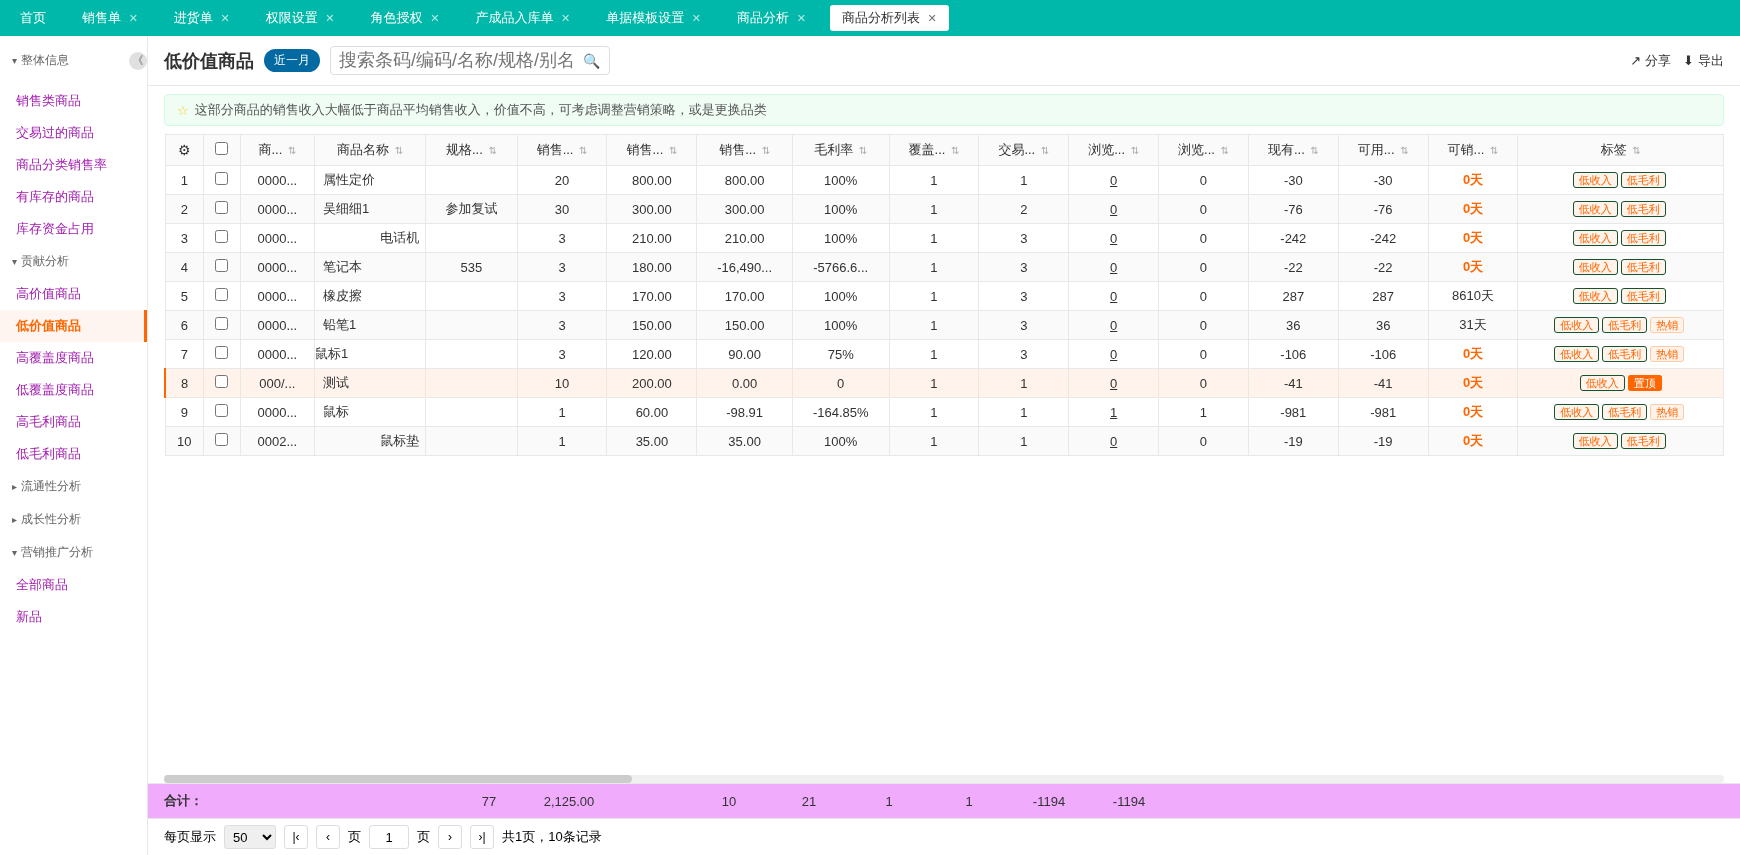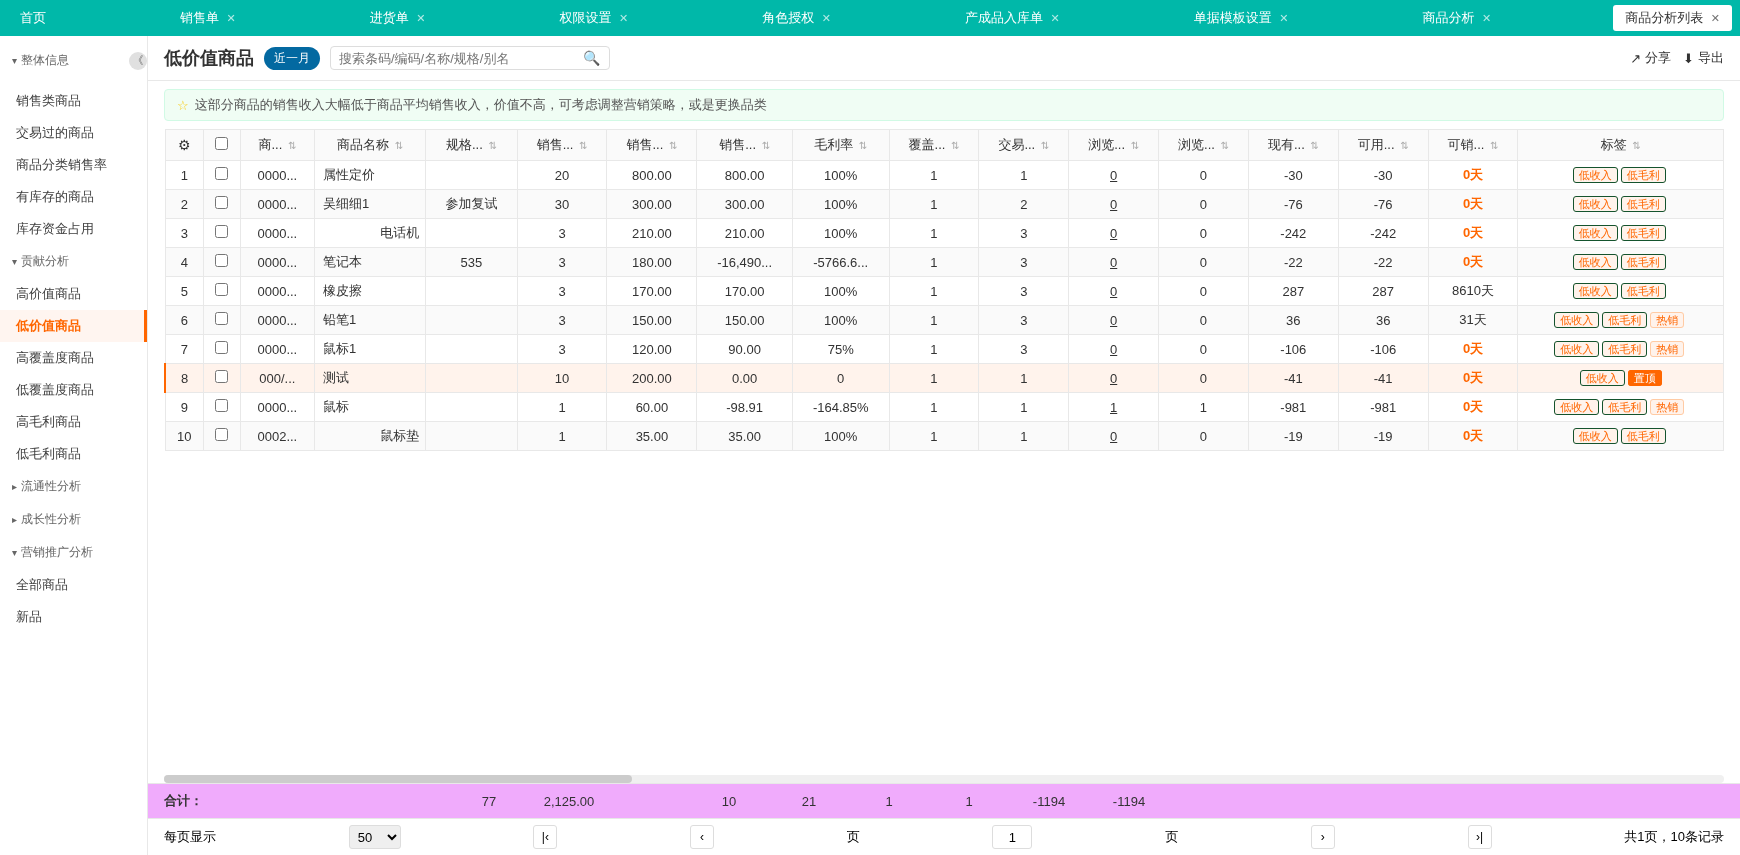--- a/index.html
+++ b/index.html
@@ -6,21 +6,20 @@
     body { background: #f5f5f5; overflow: hidden; }
 
     
     .top-nav {
       background: #00b8a9;
       height: 36px;
       display: flex;
       align-items: center;
       padding: 0 8px;
       gap: 12px;
-      justify-content: space-between;
     }
     .nav-item {
       color: #fff;
       padding: 4px 12px;
       cursor: pointer;
       border-radius: 3px;
       white-space: nowrap;
       font-size: 13px;
     }
     .nav-item.active { background: #fff; color: #333; }
@@ -42,21 +41,21 @@
       color: #666;
       font-size: 12px;
       display: flex;
       align-items: center;
       gap: 4px;
     }
     .sidebar-group-title .chevron { font-size: 10px; }
     .sidebar-item {
       padding: 7px 16px;
       cursor: pointer;
-      color: #404040;
+      color: #a21caf;
       font-size: 13px;
     }
     .sidebar-item.active { background: #fff5f0; color: #ff6600; font-weight: bold; border-right: 3px solid #ff6600; }
 
     
     .content {
       flex: 1;
       display: flex;
       flex-direction: column;
       overflow: hidden;
@@ -92,21 +91,21 @@
       border: 1px solid #ddd;
       border-radius: 4px;
       padding: 3px 8px;
       gap: 6px;
       flex: 1;
       max-width: 280px;
     }
     .search-box input {
       border: none;
       outline: none;
-      font-size: 13px;
+      font-size: 18px;
       flex: 1;
       color: #4c1d95;
     }
     .search-icon { color: #ff6600; font-size: 14px; }
     .header-actions { margin-left: auto; display: flex; gap: 12px; align-items: center; }
     .action-btn {
       display: flex;
       align-items: center;
       gap: 4px;
       color: #333;
@@ -182,21 +181,21 @@
       color: #333;
     }
     .footer-label { font-weight: bold; margin-right: 8px; }
     .footer-vals { display: flex; gap: 20px; flex: 1; }
     .footer-val { min-width: 60px; text-align: center; }
 
     
     .pagination {
       display: flex;
       align-items: center;
-      justify-content: space-between;
+      justify-content: flex-start;
       padding: 6px 16px;
       gap: 8px;
       border-top: 1px solid #e8e8e8;
       background: #fff;
       font-size: 13px;
     }
     .pagination-btn {
       width: 24px;
       height: 24px;
       border: 1px solid #ddd;
@@ -479,21 +478,21 @@
     <td>0</td>
     <td>36</td>
     <td>36</td>
     <td class="">31天</td>
     <td><span class="tag-low-income">低收入</span><span class="tag-low-income">低毛利</span><span class="tag-hot">热销</span></td>
   </tr>
             <tr>
     <td>7</td>
     <td><input type="checkbox" style=""></td>
     <td>0000...</td>
-    <td style="text-align:left;padding-left:8px;">鼠标1</td>
+    <td style="text-align:left;padding-left:0;">鼠标1</td>
     <td></td>
     <td>3</td>
     <td>120.00</td>
     <td>90.00</td>
     <td>75%</td>
     <td>1</td>
     <td>3</td>
     <td><span class="underline">0</span></td>
     <td>0</td>
     <td>-106</td>

